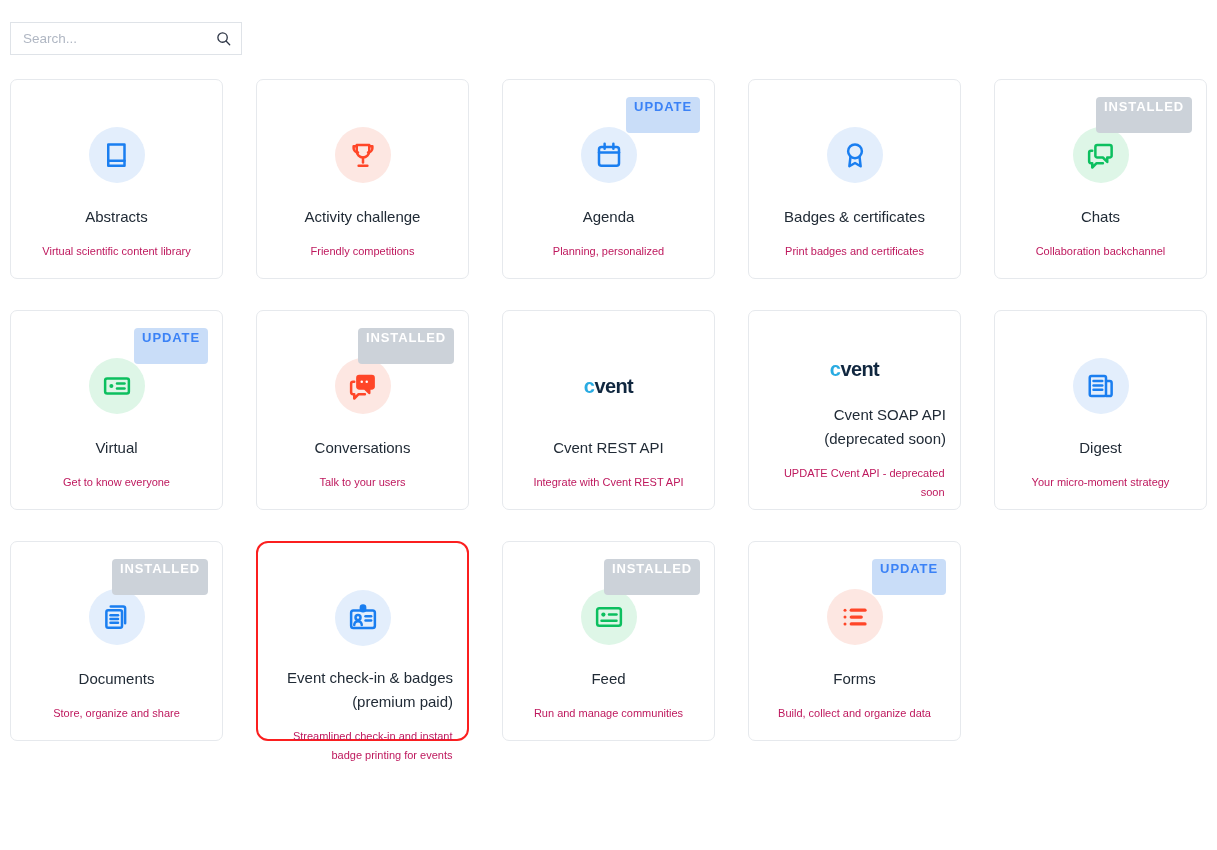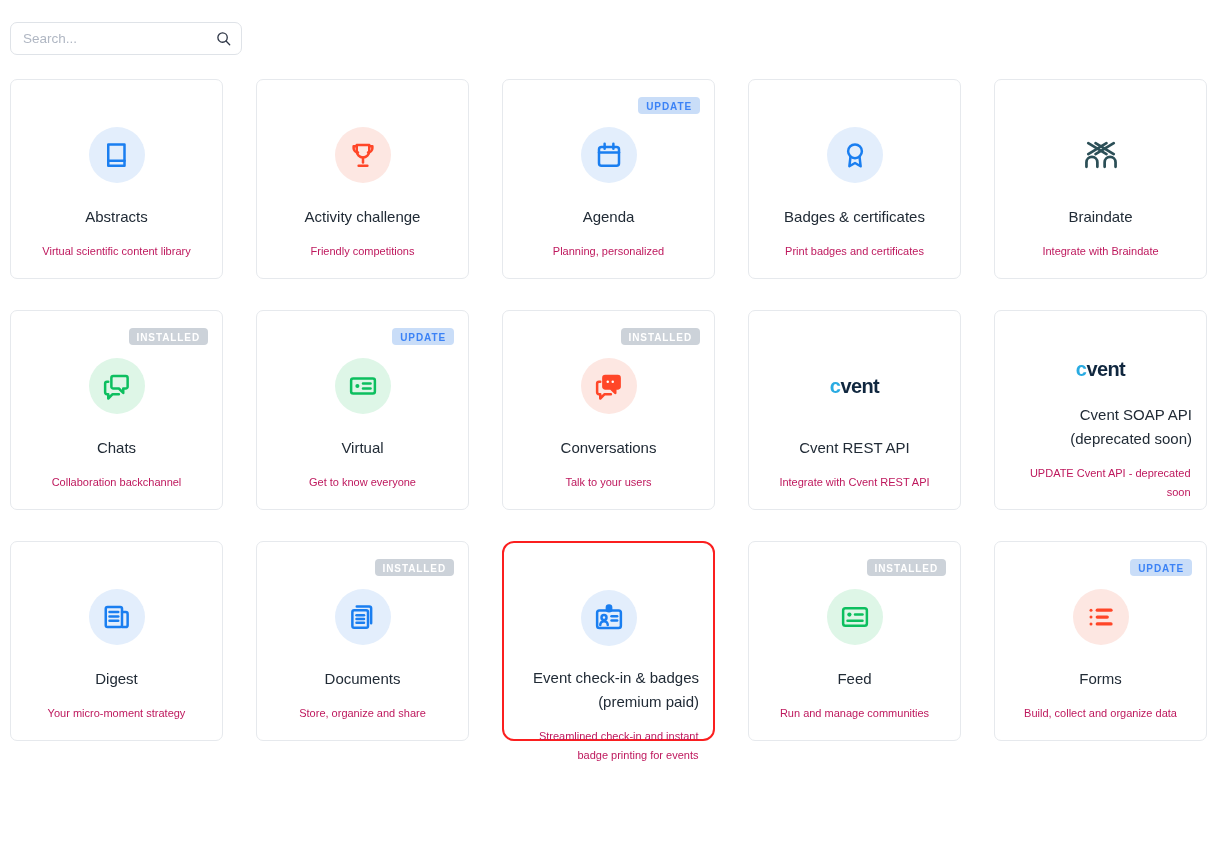--- a/index.html
+++ b/index.html
@@ -19,21 +19,21 @@
     letter-spacing: -0.2px;
     padding: 4px 0 0 1px;
     line-height: 30px;
   }
 
   .search-wrap {
     margin-top: 22px;
     width: 232px;
     height: 33px;
     border: 1px solid #dfe3e8;
-    border-radius: 7px;
+    border-radius: 0;
     display: flex;
     align-items: center;
     padding: 0 10px 0 12px;
     background: #fff;
   }
   .search-input {
     flex: 1;
     border: none;
     outline: none;
     font-family: "Liberation Sans", sans-serif;
@@ -65,24 +65,24 @@
   }
   .card.selected {
     border: 2px solid #fb1f1f;
     border-radius: 12px;
   }
 
   .badge {
     position: absolute;
     top: 17px;
     right: 14px;
-    font-size: 10px;
+    font-size: 13px;
     font-weight: bold;
     letter-spacing: 0.9px;
-    padding: 4px 8px 1px;
+    padding: 4px 8px 20px;
     border-radius: 4px;
     line-height: 12px;
   }
   .badge.update { background: #c9ddf8; color: #3b82f6; }
   .badge.installed { background: #ccd2d9; color: #ffffff; }
 
   .icon-circle {
     width: 56px;
     height: 56px;
     border-radius: 50%;
@@ -184,34 +184,20 @@
         <div class="icon-circle blue">
         <svg width="30" height="30" viewBox="0 0 24 24" fill="none" stroke="#1a7ef0" stroke-width="2" stroke-linecap="round" stroke-linejoin="round">
       <circle cx="12" cy="9" r="5.5"></circle>
       <path d="M8.4 13.3 7.5 21l4.5-2.6 4.5 2.6-.9-7.7"></path>
           </svg>
       </div>
         <div class="card-title">Badges &amp; certificates</div>
         <div class="card-sub">Print badges and certificates</div>
       </div>
       <div class="card">
-        <div class="icon-circle none">
-        <svg width="40" height="32" viewBox="0 0 44 34" fill="none" stroke="#2c4f57" stroke-width="3" stroke-linecap="round" stroke-linejoin="round">
-      <path d="M6 30v-5a6 6 0 0 1 12 0v5"></path>
-      <path d="M26 30v-5a6 6 0 0 1 12 0v5"></path>
-      <path d="M8 16 28 4"></path>
-            <path d="M16 16 36 4"></path>
-      <path d="M8 4 28 16"></path>
-            <path d="M16 4 36 16"></path>
-          </svg>
-      </div>
-        <div class="card-title">Braindate</div>
-        <div class="card-sub">Integrate with Braindate</div>
-      </div>
-      <div class="card">
         <span class="badge installed">INSTALLED</span>
         <div class="icon-circle green">
         <svg width="30" height="30" viewBox="0 0 24 24" fill="none" stroke="#0cbf5f" stroke-width="2" stroke-linecap="round" stroke-linejoin="round">
       <path d="M9 4h10a1.5 1.5 0 0 1 1.5 1.5v7A1.5 1.5 0 0 1 19 14h-2v3.5L13.5 14H9a1.5 1.5 0 0 1-1.5-1.5v-7A1.5 1.5 0 0 1 9 4z"></path>
       <path d="M5 8.5H4a1.5 1.5 0 0 0-1.5 1.5v7A1.5 1.5 0 0 0 4 18.5h1V22l3.5-3.5h5"></path>
           </svg>
       </div>
         <div class="card-title">Chats</div>
         <div class="card-sub">Collaboration backchannel</div>
       </div>

